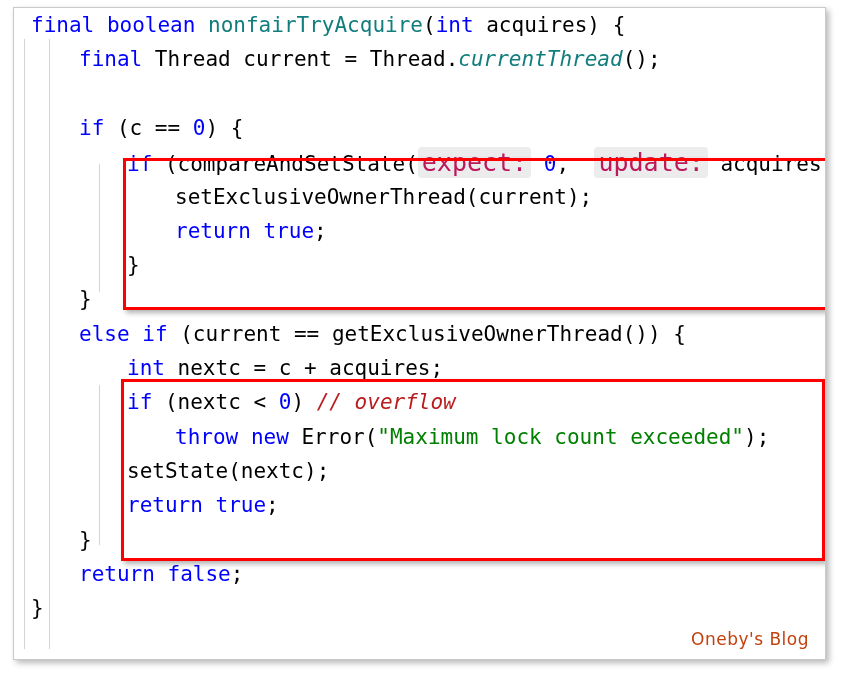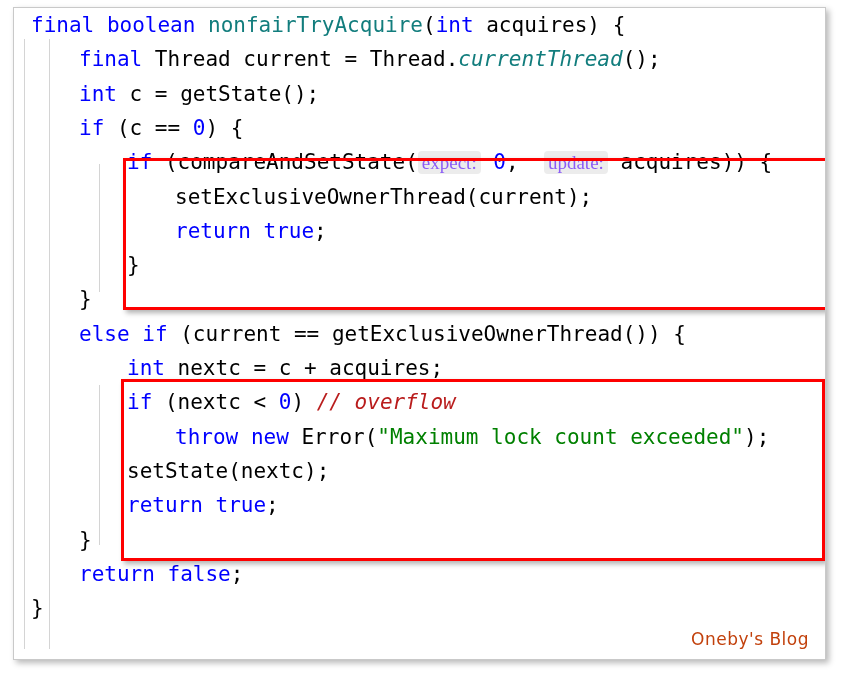--- a/index.html
+++ b/index.html
@@ -74,25 +74,24 @@
   .tok-plain     { color: #000000; }
   .tok-method    { color: #127d7d; }
   .tok-static    { color: #127d7d; font-style: italic; }
   .tok-num       { color: #0000ff; }
   .tok-str       { color: #008000; }
   .tok-comment   { color: #b91c1c; font-style: italic; }
 
   
   .inlay-hint {
     background: #ececec;
-    color: #8b5cf6;
+    color: #be185d;
     border-radius: 4px;
     padding: 1px 4px;
-    font-size: 19px;
-    font-family: Liberation Serif, serif;
+    font-size: 25px;
   }
 
   
   .watermark {
     position: absolute;
     right: 16px;
     bottom: 10px;
     font-family: "DejaVu Sans", "Liberation Sans", sans-serif;
     font-size: 17px;
     color: #c2410c;
@@ -102,21 +101,20 @@
 </style>
 </head>
 <body>
 
 <div id="screenshot">
 
   <div class="editor-frame">
     <div class="code-surface" id="code-surface">
         <div class="code-line" style="top: 5px; padding-left: 17px;"><span class="tok-kw">final</span><span class="tok-plain"> </span><span class="tok-kw">boolean</span><span class="tok-plain"> </span><span class="tok-method">nonfairTryAcquire</span><span class="tok-plain">(</span><span class="tok-kw">int</span><span class="tok-plain"> acquires) {</span></div>
         <div class="code-line" style="top: 39px; padding-left: 65px;"><span class="tok-kw">final</span><span class="tok-plain"> Thread current = Thread.</span><span class="tok-static">currentThread</span><span class="tok-plain">();</span></div>
-        <div class="code-line" style="top: 73.6px; padding-left: 65px;"><span class="tok-kw">int</span><span class="tok-plain"> c = getState();</span></div>
         <div class="code-line" style="top: 107.9px; padding-left: 65px;"><span class="tok-kw">if</span><span class="tok-plain"> (c == </span><span class="tok-num">0</span><span class="tok-plain">) {</span></div>
         <div class="code-line" style="top: 142.2px; padding-left: 113px;"><span class="tok-kw">if</span><span class="tok-plain"> (compareAndSetState(</span><span class="inlay-hint">expect:</span><span class="tok-plain"> </span><span class="tok-num">0</span><span class="tok-plain">,  </span><span class="inlay-hint">update:</span><span class="tok-plain"> acquires)) {</span></div>
         <div class="code-line" style="top: 176.5px; padding-left: 161px;"><span class="tok-plain">setExclusiveOwnerThread(current);</span></div>
         <div class="code-line" style="top: 210.8px; padding-left: 161px;"><span class="tok-kw">return</span><span class="tok-plain"> </span><span class="tok-kw">true</span><span class="tok-plain">;</span></div>
         <div class="code-line" style="top: 245.1px; padding-left: 113px;"><span class="tok-plain">}</span></div>
         <div class="code-line" style="top: 279.4px; padding-left: 65px;"><span class="tok-plain">}</span></div>
         <div class="code-line" style="top: 313.7px; padding-left: 65px;"><span class="tok-kw">else</span><span class="tok-plain"> </span><span class="tok-kw">if</span><span class="tok-plain"> (current == getExclusiveOwnerThread()) {</span></div>
         <div class="code-line" style="top: 348px; padding-left: 113px;"><span class="tok-kw">int</span><span class="tok-plain"> nextc = c + acquires;</span></div>
         <div class="code-line" style="top: 382.3px; padding-left: 113px;"><span class="tok-kw">if</span><span class="tok-plain"> (nextc &lt; </span><span class="tok-num">0</span><span class="tok-plain">) </span><span class="tok-comment">// overflow</span></div>
         <div class="code-line" style="top: 416.6px; padding-left: 161px;"><span class="tok-kw">throw</span><span class="tok-plain"> </span><span class="tok-kw">new</span><span class="tok-plain"> Error(</span><span class="tok-str">"Maximum lock count exceeded"</span><span class="tok-plain">);</span></div>

